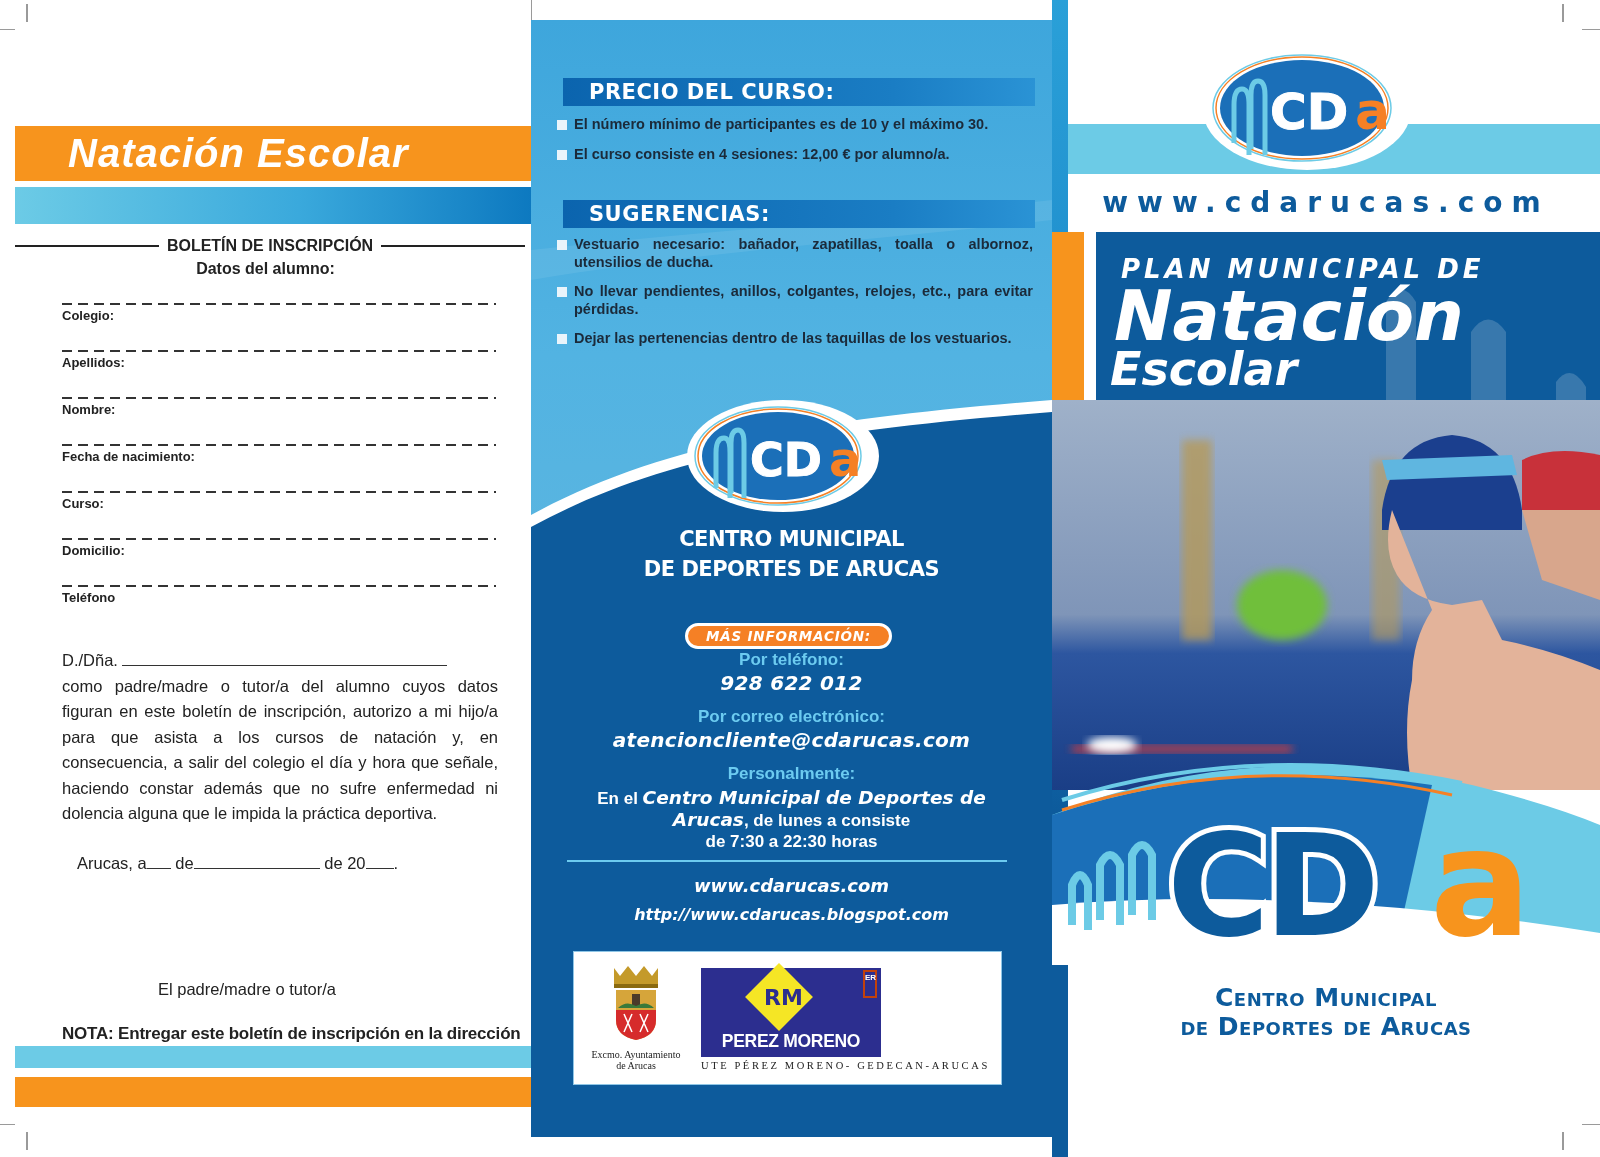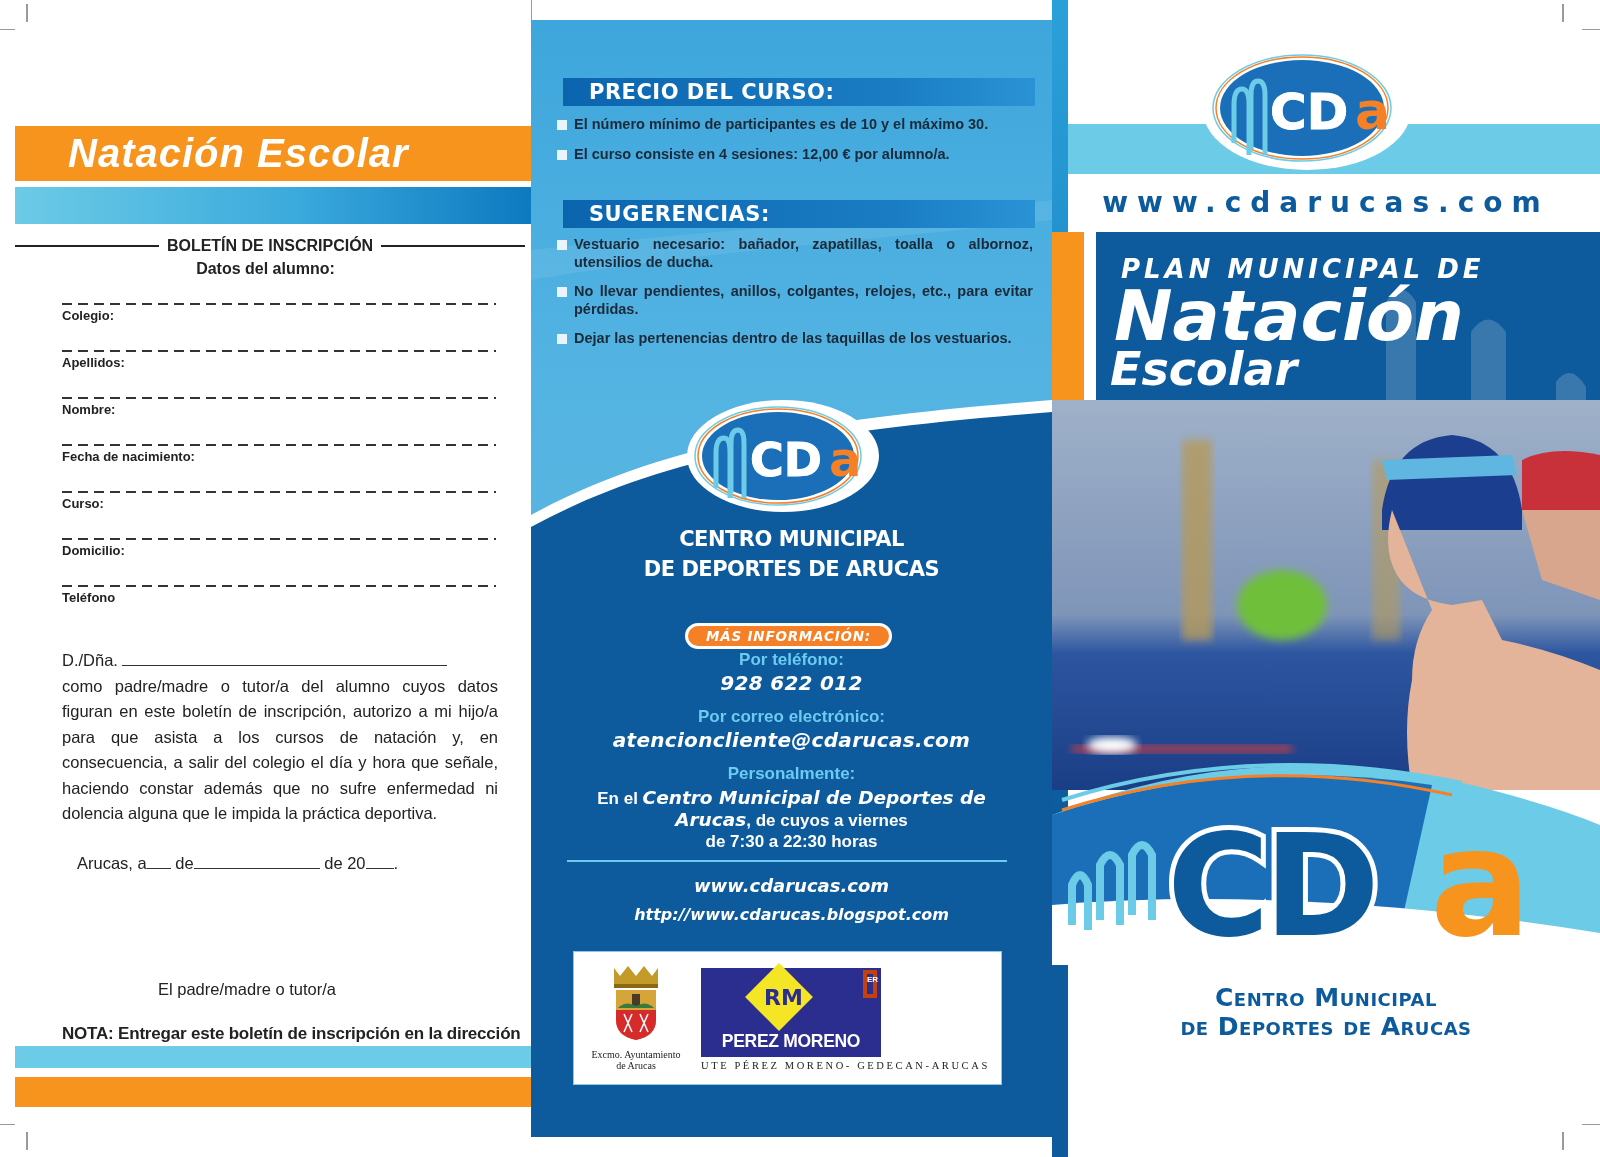--- a/index.html
+++ b/index.html
@@ -47,21 +47,21 @@
   .c-personal b { font-style: italic; font-size: 18.5px; font-family: "DejaVu Sans", sans-serif; }
   .mid-rule { position: absolute; left: 36px; top: 840px; width: 440px; height: 2px; background: #6ccbf0; }
   .web { position: absolute; left: 0; width: 100%; text-align: center; font-weight: bold; font-style: italic; color: #fff; font-family: "DejaVu Sans", sans-serif; }
   .sponsors { position: absolute; left: 42px; top: 931px; width: 429px; height: 134px; background: #fff; border: 1px solid #8fc6e6; }
   .sp-shield { position: absolute; left: 12px; top: 12px; width: 100px; height: 110px; text-align: center; }
   .sp-shield .caption { position: absolute; left: 0; top: 85px; width: 100%; font-family: "Liberation Serif", serif; font-size: 10px; line-height: 11px; color: #222; }
   .sp-perez { position: absolute; left: 127px; top: 16px; width: 180px; height: 89px; background: #2c2e8f; }
   .sp-perez .diamond { position: absolute; left: 54px; top: 5px; width: 48px; height: 48px; background: #f5e625; transform: rotate(45deg); }
   .sp-perez .rm { position: absolute; left: 63px; top: 16px; width: 30px; height: 28px; color: #2c2e8f; font-weight: bold; font-size: 22px; text-align: center; line-height: 28px; font-family: "DejaVu Sans", sans-serif; }
   .sp-perez .name { position: absolute; left: 0; bottom: 5px; width: 100%; text-align: center; color: #fff; font-size: 17.5px; font-weight: bold; letter-spacing: -0.3px; }
-  .sp-perez .er { position: absolute; right: 4px; top: 2px; width: 14px; height: 28px; border: 4px solid #c2410c; color: #fff; font-size: 8px; text-align: right; font-weight: bold; line-height: 12px; }
+  .sp-perez .er { position: absolute; right: 4px; top: 2px; width: 14px; height: 28px; border: 2px solid #c2410c; color: #fff; font-size: 8px; text-align: right; font-weight: bold; line-height: 12px; }
   .sp-gede { position: absolute; left: 315px; top: 16px; width: 98px; height: 89px; background: #0d3d4f; }
   .sp-gede .t { position: absolute; left: 7px; top: 20px; color: #fff; font-size: 13px; }
   .sp-gede .t b { font-weight: bold; }
   .sp-gede .s { position: absolute; left: 7px; top: 38px; color: #9cc; font-size: 5.5px; letter-spacing: 1.5px; line-height: 7px; }
   .sp-ute { position: absolute; left: 127px; top: 108px; width: 290px; font-size: 10.5px; letter-spacing: 2.6px; color: #222; font-family: Liberation Serif, serif; }
 
   
   .right { position: absolute; left: 1052px; top: 0; width: 548px; height: 1157px; overflow: hidden; }
   .r-side-blue { position: absolute; left: 0; top: 0; width: 16px; height: 1157px; }
   .r-top-band { position: absolute; left: 0; top: 124px; width: 548px; height: 50px; background: #6ccbe6; }
@@ -195,21 +195,21 @@
 
   <div class="c-lbl" style="top:630px">Por teléfono:</div>
   <div class="c-val" style="top:651px">928 622 012</div>
 
   <div class="c-lbl" style="top:687px">Por correo electrónico:</div>
   <div class="c-val" style="top:708px">atencioncliente@cdarucas.com</div>
 
   <div class="c-lbl" style="top:744px">Personalmente:</div>
   <div class="c-personal" style="top:767px;padding:0 40px">
     <span>En el</span>
-    <b>Centro Municipal de Deportes de Arucas</b><span>, de cuyos a viernes</span><br>
+    <b>Centro Municipal de Deportes de Arucas</b><span>, de lunes a consiste</span><br>
     <span>de 7:30 a 22:30 horas</span>
   </div>
 
   <div class="mid-rule"></div>
 
   <div class="web" style="top:855px;font-size:18px">www.cdarucas.com</div>
   <div class="web" style="top:885px;font-size:16px">http://www.cdarucas.blogspot.com</div>
 
   <div class="sponsors">
     <div class="sp-shield">

